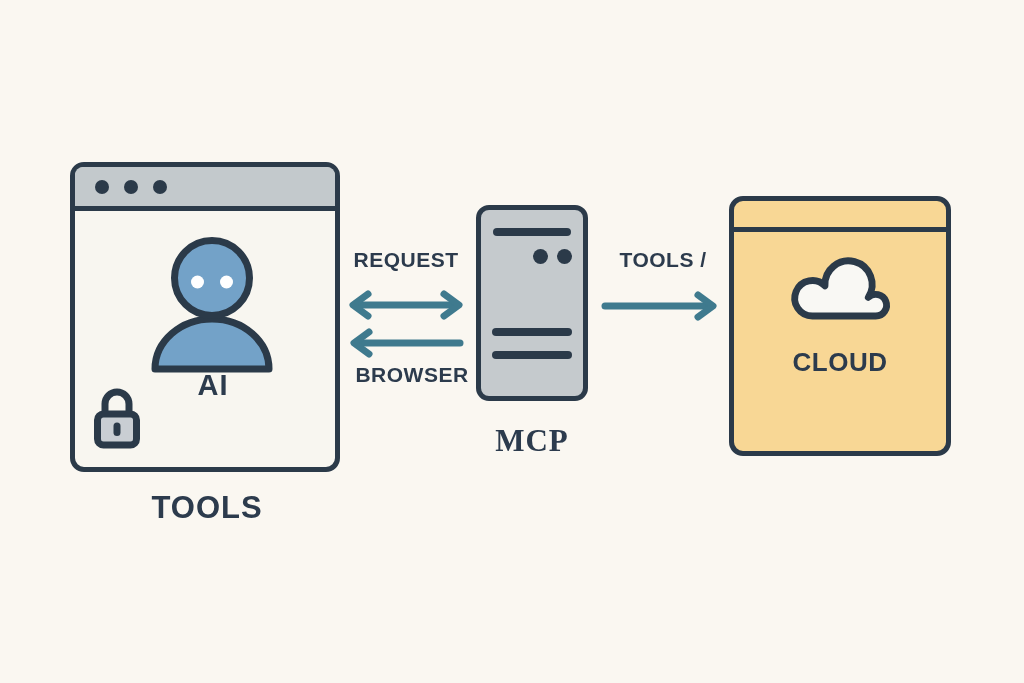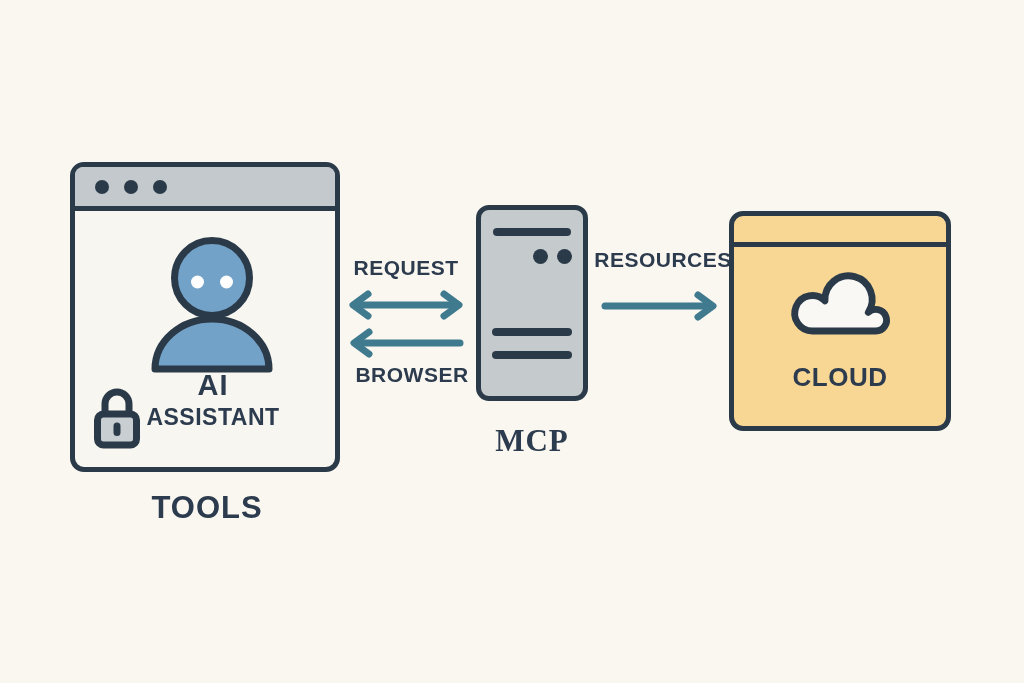--- a/index.html
+++ b/index.html
@@ -101,22 +101,22 @@
     width:15px;height:15px;
     border-radius:50%;
     background:#2b3a49;
     top:39px;
   }
   .server-dot.d1{left:52px;}
   .server-dot.d2{left:76px;}
   
   .cloud-box{
     position:absolute;
-    left:729px;top:211px;
-    width:222px;height:220px;
+    left:729px;top:196px;
+    width:222px;height:260px;
     box-sizing:border-box;
     border:5px solid #2b3a49;
     border-radius:14px;
     background:#f8d795;
   }
   .cloud-divider{
     position:absolute;
     left:0;right:0;top:26px;
     height:5px;
     background:#2b3a49;
@@ -153,27 +153,26 @@
     </svg>
 
     <svg class="lock-icon" width="56" height="68" viewBox="0 0 56 68">
       <path d="M 16 32 V 21 a 12 12 0 0 1 24 0 V 32" fill="none" stroke="#2b3a49" stroke-width="7" stroke-linecap="round"></path>
       <rect x="8.5" y="31" width="39" height="31" rx="6" fill="#c9ced3" stroke="#2b3a49" stroke-width="7"></rect>
       <rect x="24.5" y="39.5" width="7" height="13.5" rx="3.5" fill="#2b3a49"></rect>
     </svg>
 
     <div class="assistant-label">
       <div class="assistant-line1">AI</div>
-      <div class="assistant-line2">ASSISTANT</div>
     </div>
   </div>
 
   <div class="caption" style="left:207px;top:489px;">TOOLS</div>
 
-  <div class="edge-label" style="left:406px;top:246px;margin-top:8px;">REQUEST</div>
+  <div class="edge-label" style="left:406px;top:246px;">REQUEST</div>
 
   <svg class="arrow" style="left:347px;top:289px;" width="118" height="32" viewBox="0 0 118 32">
     <line x1="10" y1="16" x2="108" y2="16" stroke="#3f7a8e" stroke-width="7" stroke-linecap="round"></line>
     <path d="M 21 5 L 6 16 L 21 27" fill="none" stroke="#3f7a8e" stroke-width="7" stroke-linecap="round" stroke-linejoin="round"></path>
     <path d="M 97 5 L 112 16 L 97 27" fill="none" stroke="#3f7a8e" stroke-width="7" stroke-linecap="round" stroke-linejoin="round"></path>
   </svg>
 
   <svg class="arrow" style="left:348px;top:327px;" width="118" height="32" viewBox="0 0 118 32">
     <line x1="10" y1="16" x2="112" y2="16" stroke="#3f7a8e" stroke-width="7" stroke-linecap="round"></line>
     <path d="M 21 5 L 6 16 L 21 27" fill="none" stroke="#3f7a8e" stroke-width="7" stroke-linecap="round" stroke-linejoin="round"></path>
@@ -187,21 +186,21 @@
     <span class="server-dot d2"></span>
     <div class="server-slot slot-mid1"></div>
     <div class="server-slot slot-mid2"></div>
   </div>
 
   <div class="caption" style="left:532px;top:422px;font-family:Liberation Serif, serif;">
     <div>MCP</div>
   </div>
 
   <div class="edge-label" style="left:663px;top:246px;">
-    <div>RESOURCES</div>
+    <div>TOOLS /</div>
   </div>
 
   <svg class="arrow" style="left:599px;top:290px;" width="120" height="32" viewBox="0 0 120 32">
     <line x1="6" y1="16" x2="110" y2="16" stroke="#3f7a8e" stroke-width="7" stroke-linecap="round"></line>
     <path d="M 99 5 L 114 16 L 99 27" fill="none" stroke="#3f7a8e" stroke-width="7" stroke-linecap="round" stroke-linejoin="round"></path>
   </svg>
 
   <div class="cloud-box">
     <div class="cloud-divider"></div>
 

